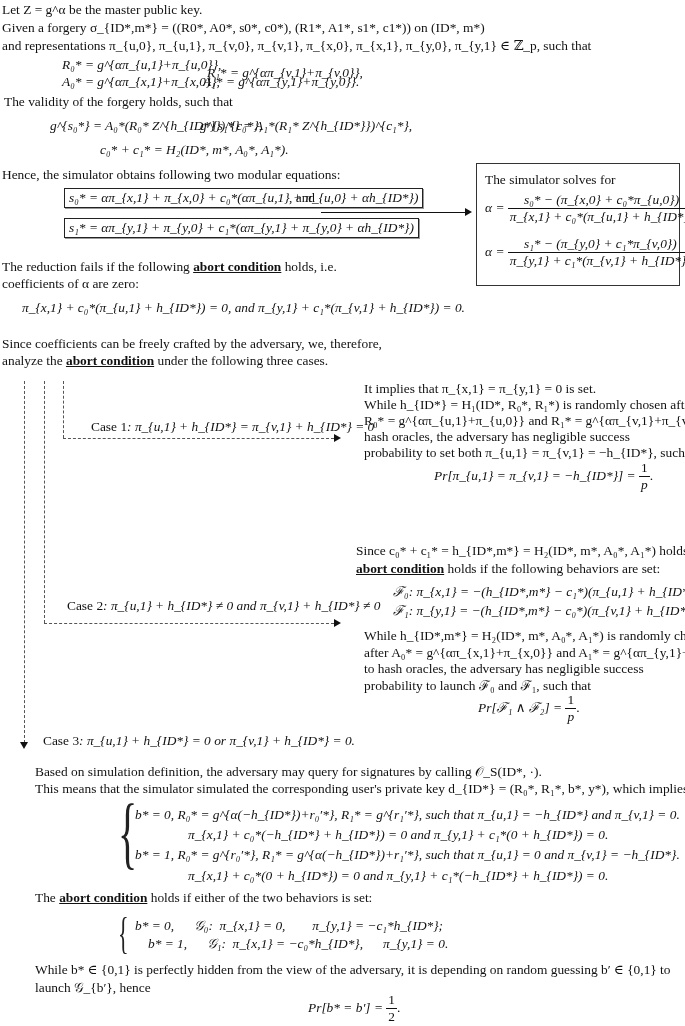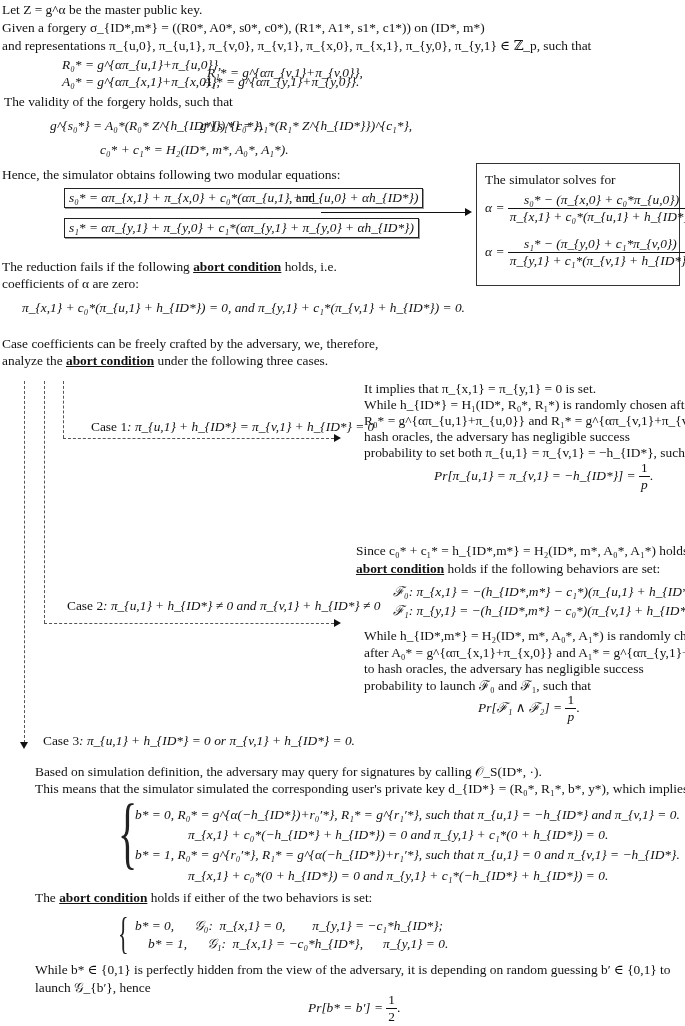--- a/index.html
+++ b/index.html
@@ -65,21 +65,21 @@
     </span>.
   </div>
 </div>
 
 <div class="abs" style="left:2px;top:259px">
   <span>The reduction fails if the following </span><span class="u">abort condition</span><span> holds, i.e.</span>
 </div>
 <div class="abs" style="left:2px;top:276px">coefficients of α are zero:</div>
 <div class="abs m" style="left:22px;top:300px">π_{x,1} + c₀*(π_{u,1} + h_{ID*}) = 0, and π_{y,1} + c₁*(π_{v,1} + h_{ID*}) = 0.</div>
 
-<div class="abs" style="left:2px;top:336px">Case coefficients can be freely crafted by the adversary, we, therefore,</div>
+<div class="abs" style="left:2px;top:336px">Since coefficients can be freely crafted by the adversary, we, therefore,</div>
 <div class="abs" style="left:2px;top:353px">
   <span>analyze the </span><span class="u">abort condition</span><span> under the following three cases.</span>
 </div>
 
 <div class="line dv" style="left:24px;top:381px;height:362px"></div>
 <div class="arrowD" style="left:20px;top:742px"></div>
 <div class="line dv" style="left:44px;top:381px;height:242px"></div>
 <div class="line dh" style="left:44px;top:623px;width:290px"></div>
 <div class="arrowR" style="left:334px;top:619px"></div>
 <div class="line dv" style="left:63px;top:381px;height:57px"></div>

